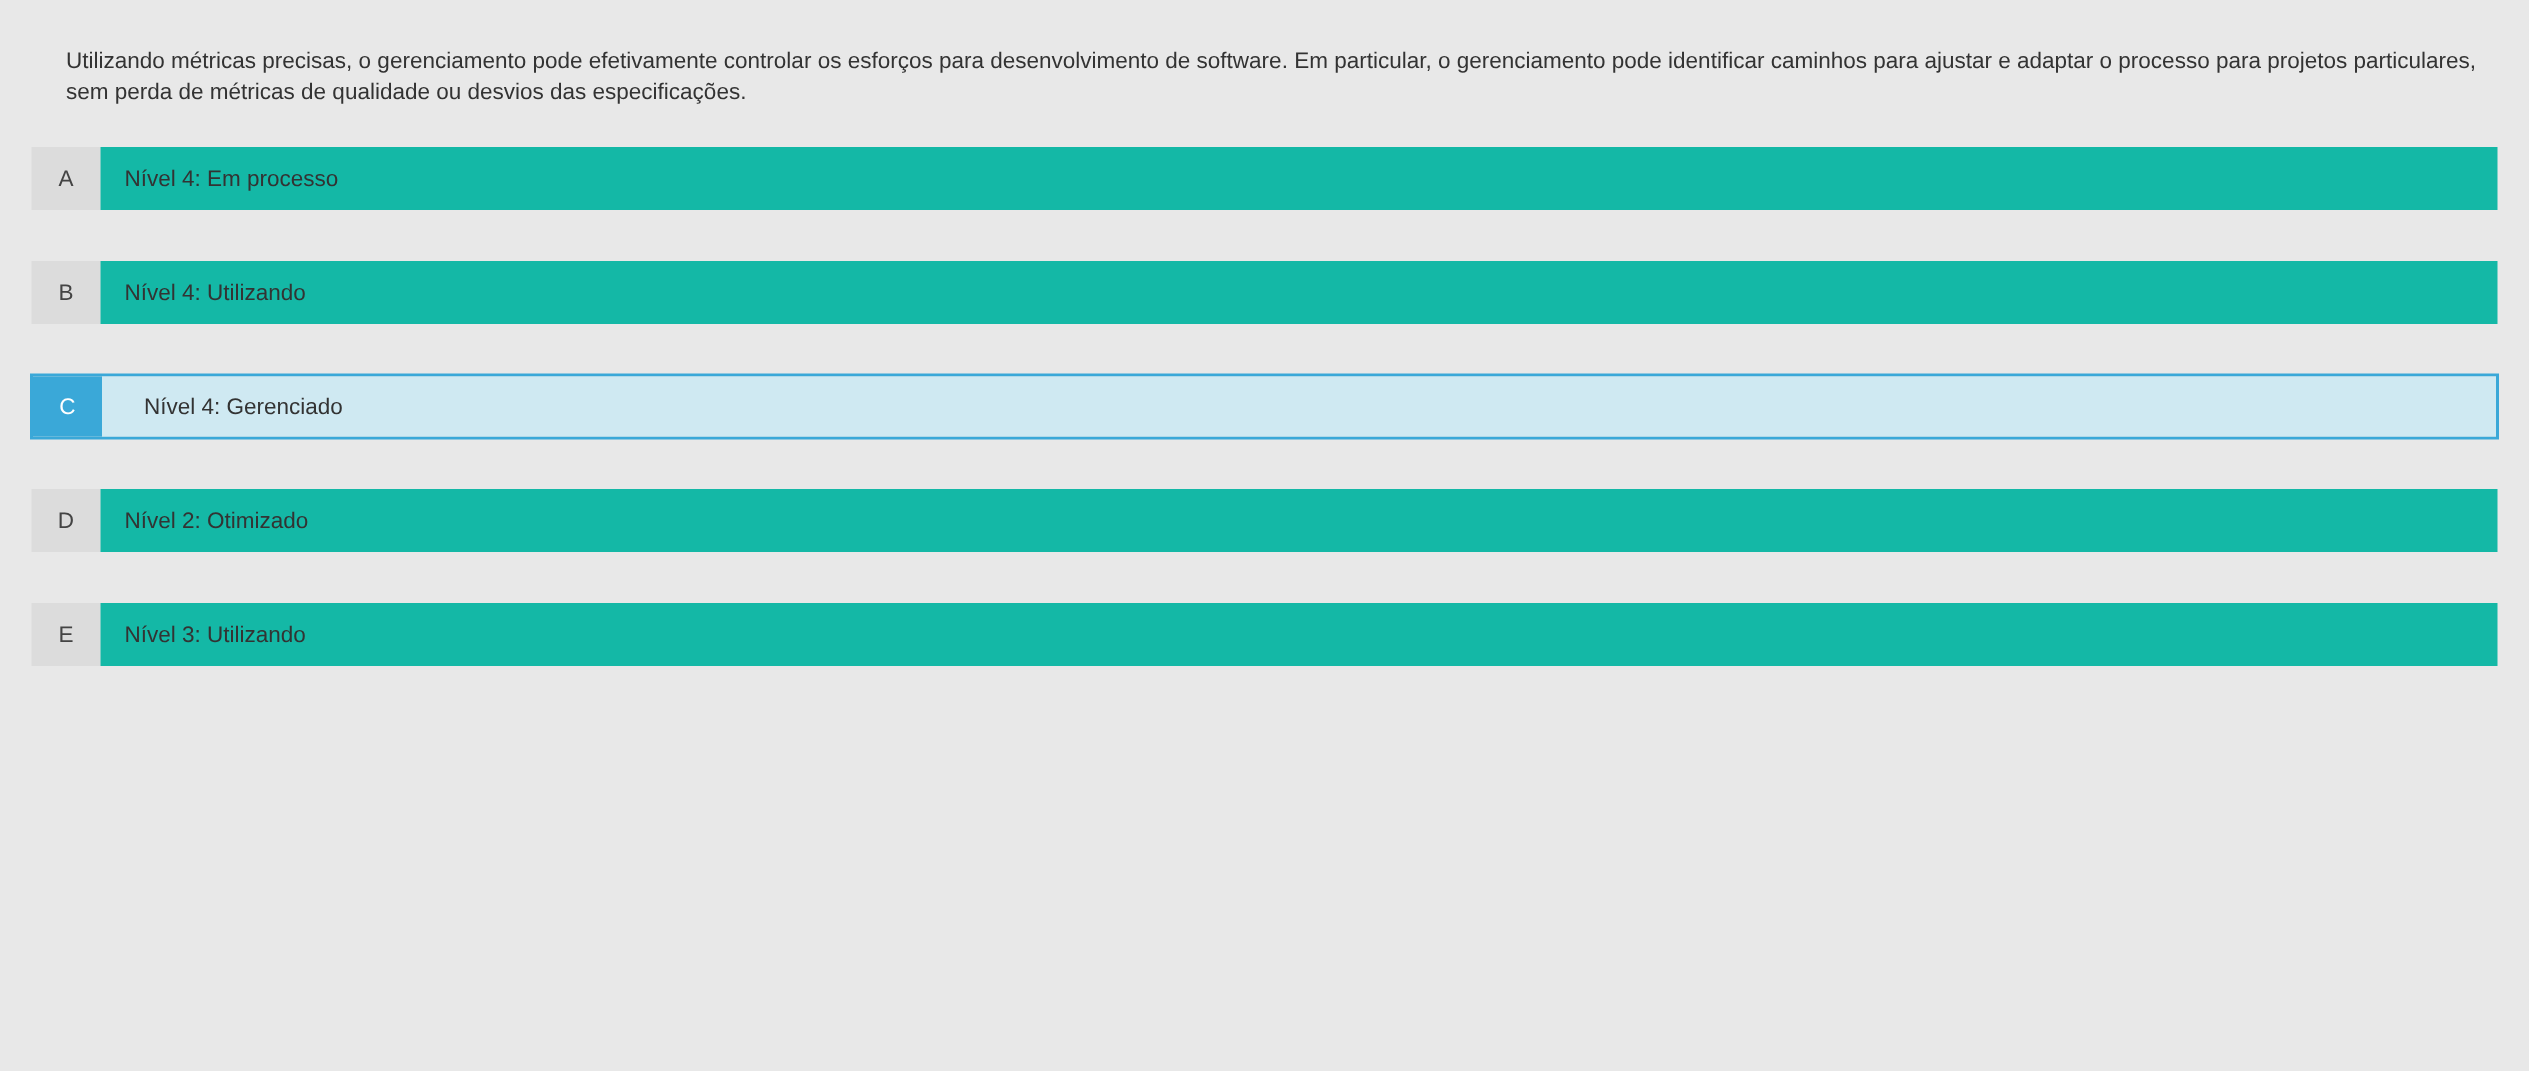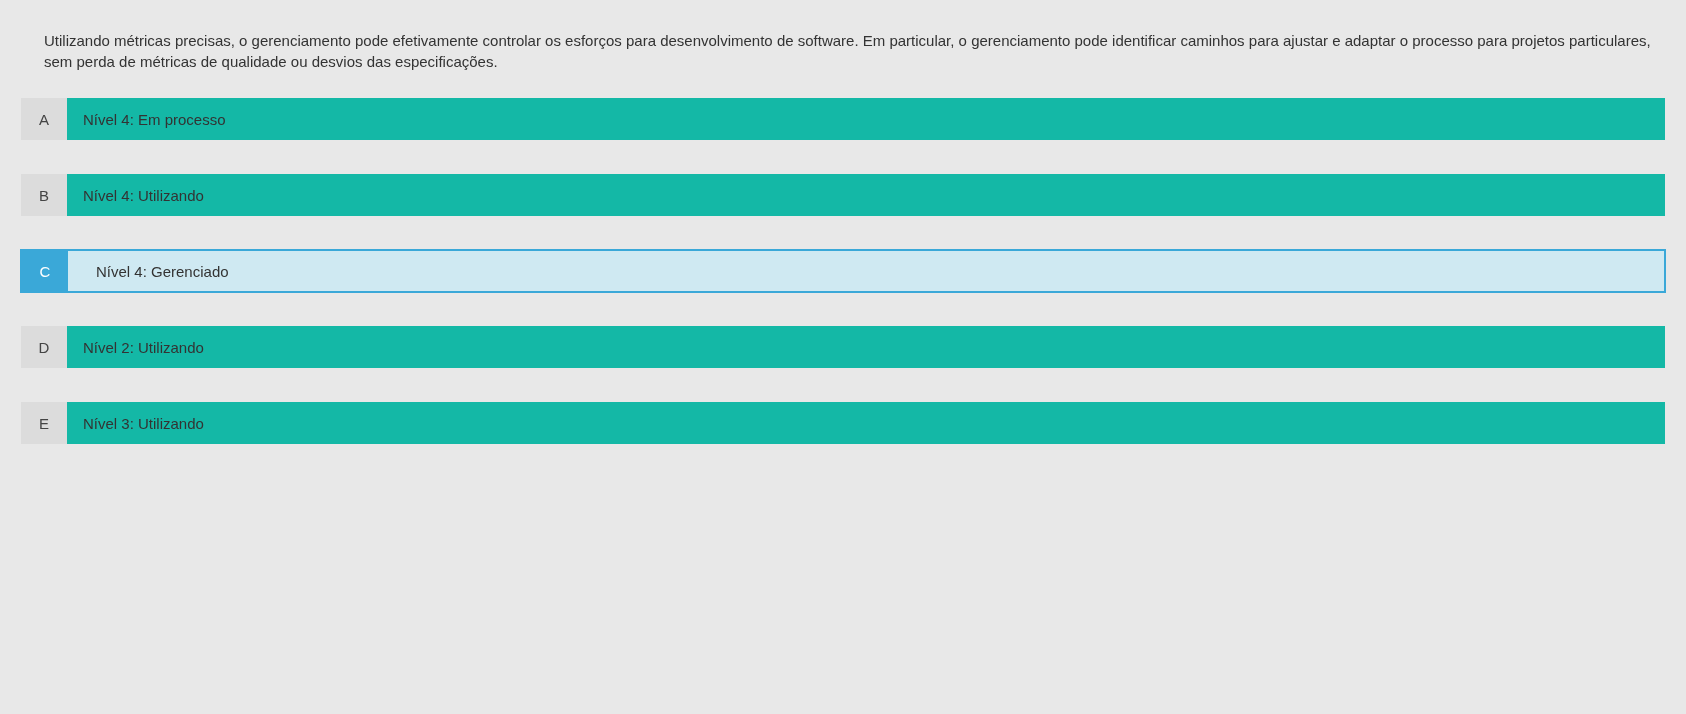--- a/index.html
+++ b/index.html
@@ -96,21 +96,21 @@
       <div class="option-text">Nível 4: Utilizando</div>
     </div>
 
     <div class="option selected">
       <div class="option-letter">C</div>
       <div class="option-text">Nível 4: Gerenciado</div>
     </div>
 
     <div class="option">
       <div class="option-letter">D</div>
-      <div class="option-text">Nível 2: Utilizando</div>
+      <div class="option-text">Nível 2: Otimizado</div>
     </div>
 
     <div class="option">
       <div class="option-letter">E</div>
       <div class="option-text">Nível 3: Utilizando</div>
     </div>
 
   </div>
 </div>
 

